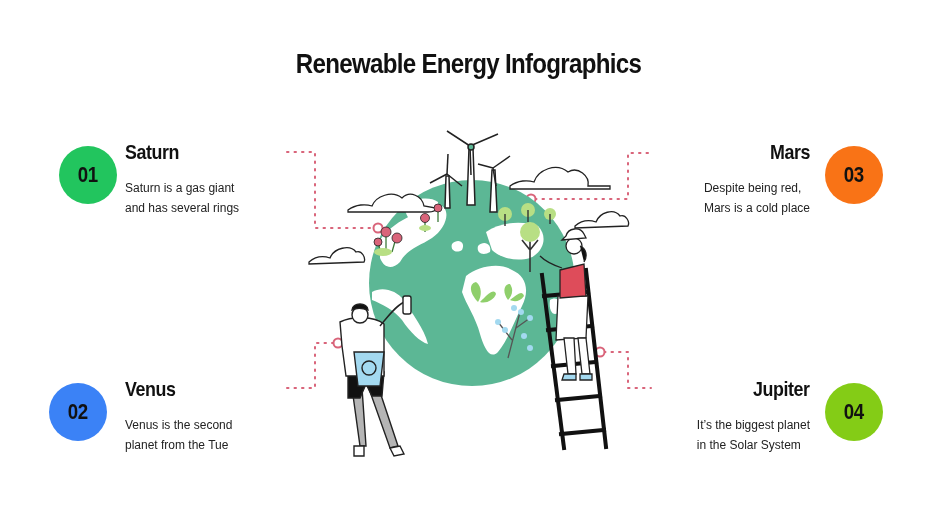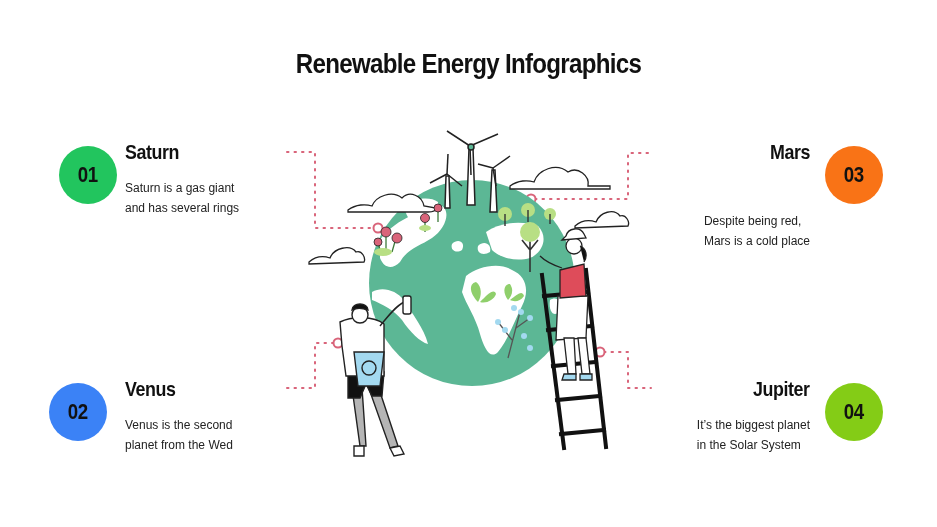--- a/index.html
+++ b/index.html
@@ -154,29 +154,29 @@
   <div class="desc" style="left:76px; top:38px;">Saturn is a gas giant
 and has several rings</div>
 </div>
 
 <div class="item left" style="left:49px; top:377px;">
   <div class="badge" style="left:0; top:6px; background:#3b82f6;">
       <span>02</span>
     </div>
   <div class="heading" style="left:76px; top:0px;"><span>Venus</span></div>
   <div class="desc" style="left:76px; top:38px;">Venus is the second
-planet from the Wed</div>
+planet from the Tue</div>
 </div>
 
 <div class="item right" style="left:626px; top:140px;">
   <div class="badge" style="left:199px; top:6px; background:#f97316;">
       <span>03</span>
     </div>
   <div class="heading" style="right:76px; top:0px;"><span>Mars</span></div>
-  <div class="desc" style="right:76px; top:38px;margin-top:33px;">Despite being red,
+  <div class="desc" style="right:76px; top:38px;">Despite being red,
 Mars is a cold place</div>
 </div>
 
 <div class="item right" style="left:626px; top:377px;">
   <div class="badge" style="left:199px; top:6px; background:#84cc16;">
       <span>04</span>
     </div>
   <div class="heading" style="right:76px; top:0px;"><span>Jupiter</span></div>
   <div class="desc" style="right:76px; top:38px;">It’s the biggest planet
 in the Solar System</div>

